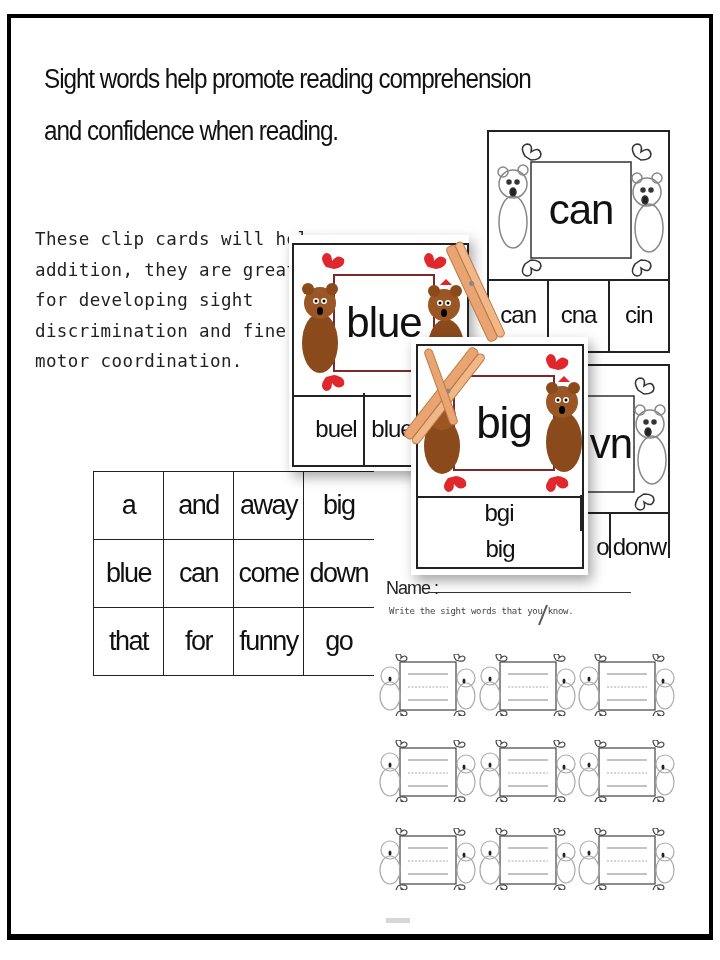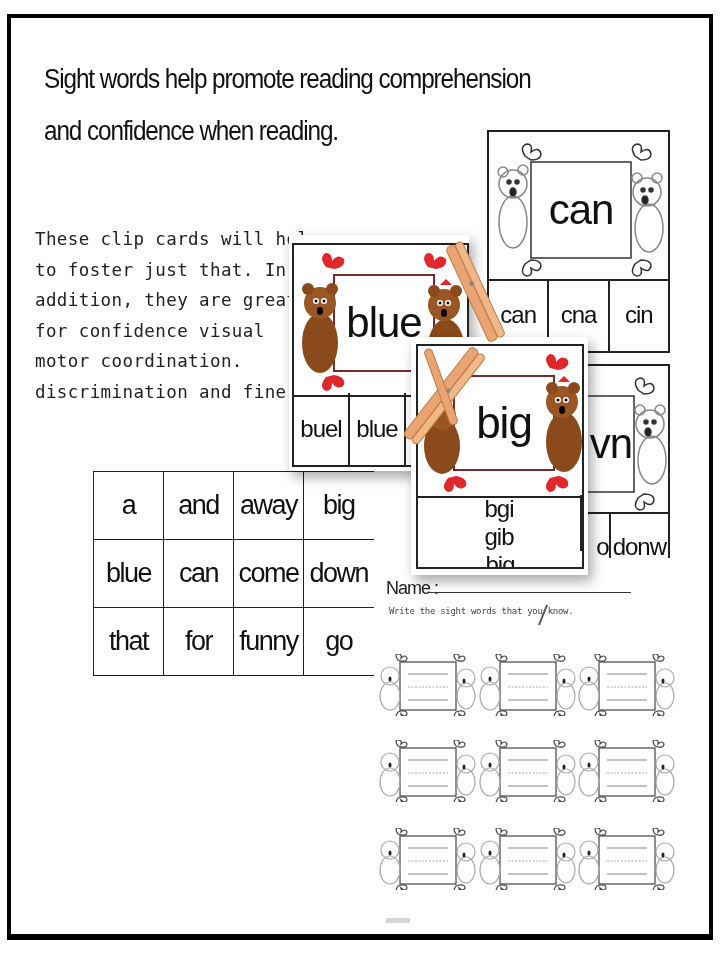--- a/index.html
+++ b/index.html
@@ -46,25 +46,24 @@
 </head>
 <body>
 
 <div class="frame"></div>
 
 <div class="headline h1">Sight words help promote reading comprehension</div>
 <div class="headline h2">and confidence when reading.</div>
 
 <div class="para">
   <span>These clip cards will help</span>
-  <span>to foster just that. In</span>
   <span>addition, they are great</span>
-  <span>for confidence visual</span>
+  <span>for developing sight</span>
+  <span>discrimination and fine</span>
   <span>motor coordination.</span>
-  <span>discrimination and fine</span>
 </div>
 
 <table class="grid">
   <tbody>
       <tr>
     <td>a</td>
     <td>and</td>
     <td>away</td>
     <td>big</td>
   </tr>
@@ -174,21 +173,21 @@
           <circle cx="162" cy="46" r="6" fill="#8B4A1C"></circle>
         <path d="M146 40 l6 -6 l6 6 z" fill="#E0272B"></path>
         <circle cx="146" cy="58" r="3" fill="#fff"></circle>
           <circle cx="154" cy="58" r="3" fill="#fff"></circle>
         <circle cx="146" cy="58" r="1.5" fill="#000"></circle>
           <circle cx="154" cy="58" r="1.5" fill="#000"></circle>
         <ellipse cx="150" cy="68" rx="3" ry="4" fill="#000"></ellipse>
       </svg>
       <div class="sign" style="left:40px;top:30px;width:100px;height:96px;font-size:42px;">blue</div>
     </div>
-    <div class="opts" style="height:72px;">
+    <div class="opts" style="height:72px;padding-left:15px;">
       <div class="opt" style="flex:0 0 56px;">buel</div>
       <div class="opt" style="flex:0 0 56px;">blue</div>
       <div class="opt"></div>
     </div>
   </div>
 </div>
 
 <div class="card shadow" style="left:411px;top:337px;width:177px;height:238px;">
   <div class="inner" style="left:5px;top:7px;width:168px;height:225px;overflow:hidden;">
     <div class="top" style="height:152px;">
@@ -207,21 +206,20 @@
         <circle cx="140" cy="54" r="3" fill="#fff"></circle>
           <circle cx="148" cy="54" r="3" fill="#fff"></circle>
         <circle cx="140" cy="54" r="1.5" fill="#000"></circle>
           <circle cx="148" cy="54" r="1.5" fill="#000"></circle>
         <ellipse cx="144" cy="64" rx="3" ry="4" fill="#000"></ellipse>
       </svg>
       <div class="sign" style="left:36px;top:30px;width:100px;height:94px;font-size:44px;">big</div>
     </div>
     <div class="opts" style="height:72px;flex-direction:column;">
       <div class="opt">bgi</div>
-      <div class="opt">gib</div>
       <div class="opt">big</div>
     </div>
   </div>
 </div>
 
 <svg width="60" height="110" style="position:absolute;left:445px;top:238px;">
   <g transform="rotate(-25 30 55)">
     <rect x="22" y="2" width="10" height="104" rx="4" fill="#E8A472" stroke="#C0783F" stroke-width="1"></rect>
     <rect x="32" y="2" width="8" height="104" rx="4" fill="#F0B888" stroke="#C0783F" stroke-width="1"></rect>
     <circle cx="31" cy="45" r="2.5" fill="#888"></circle>

